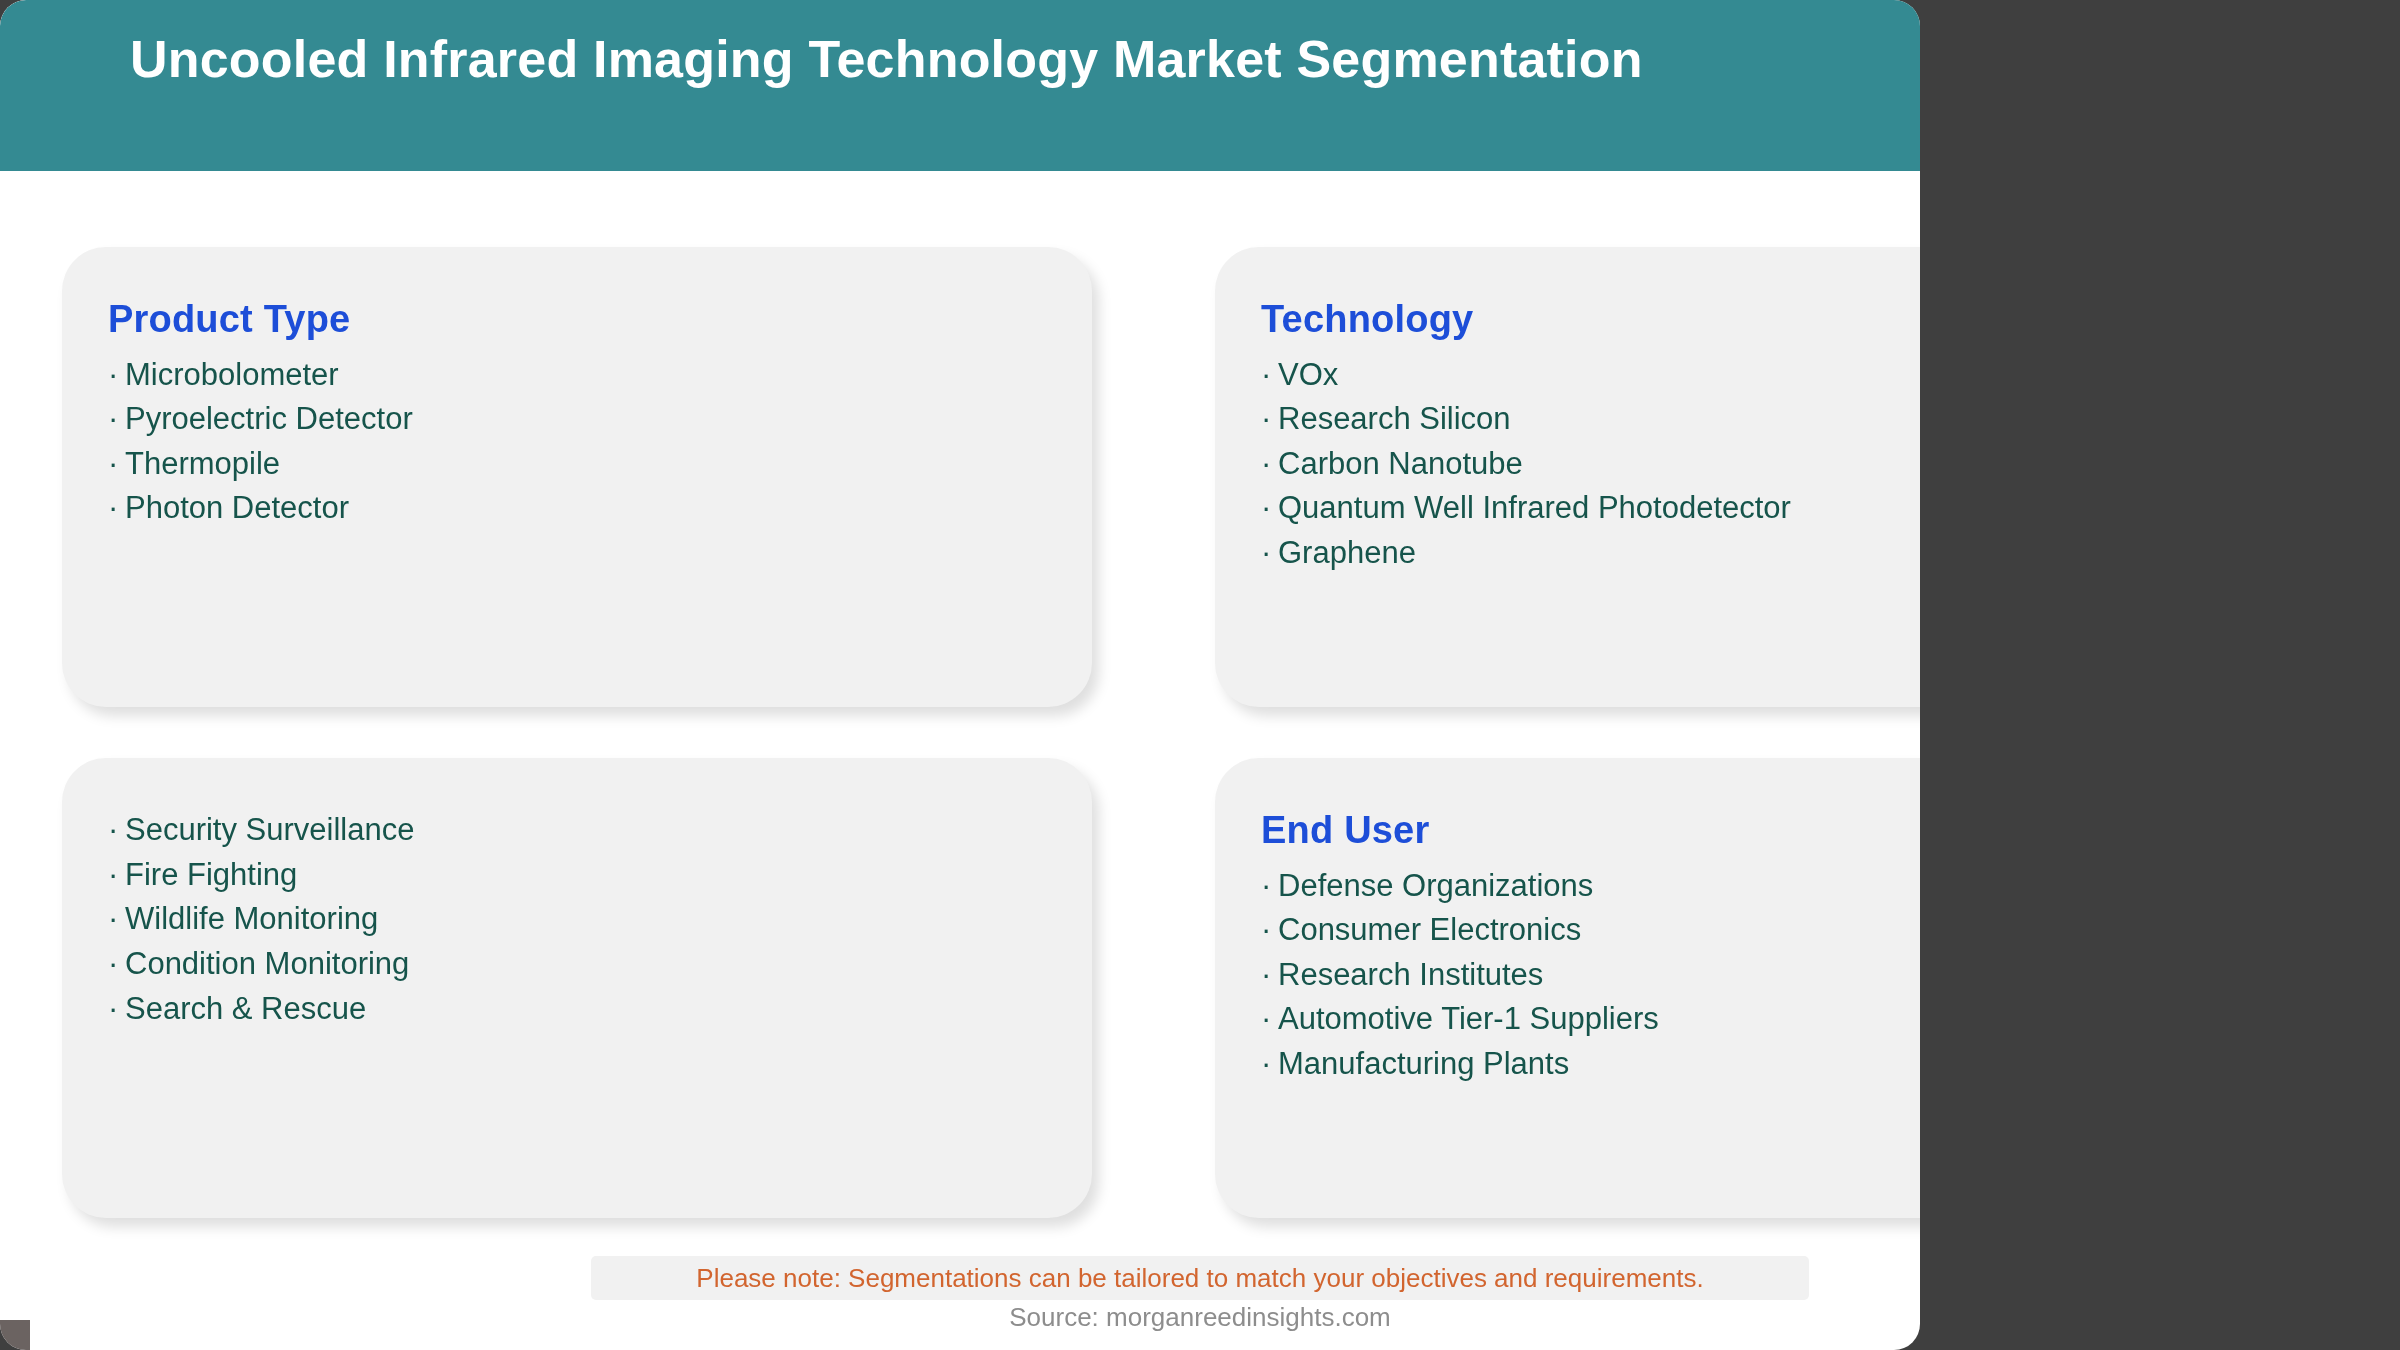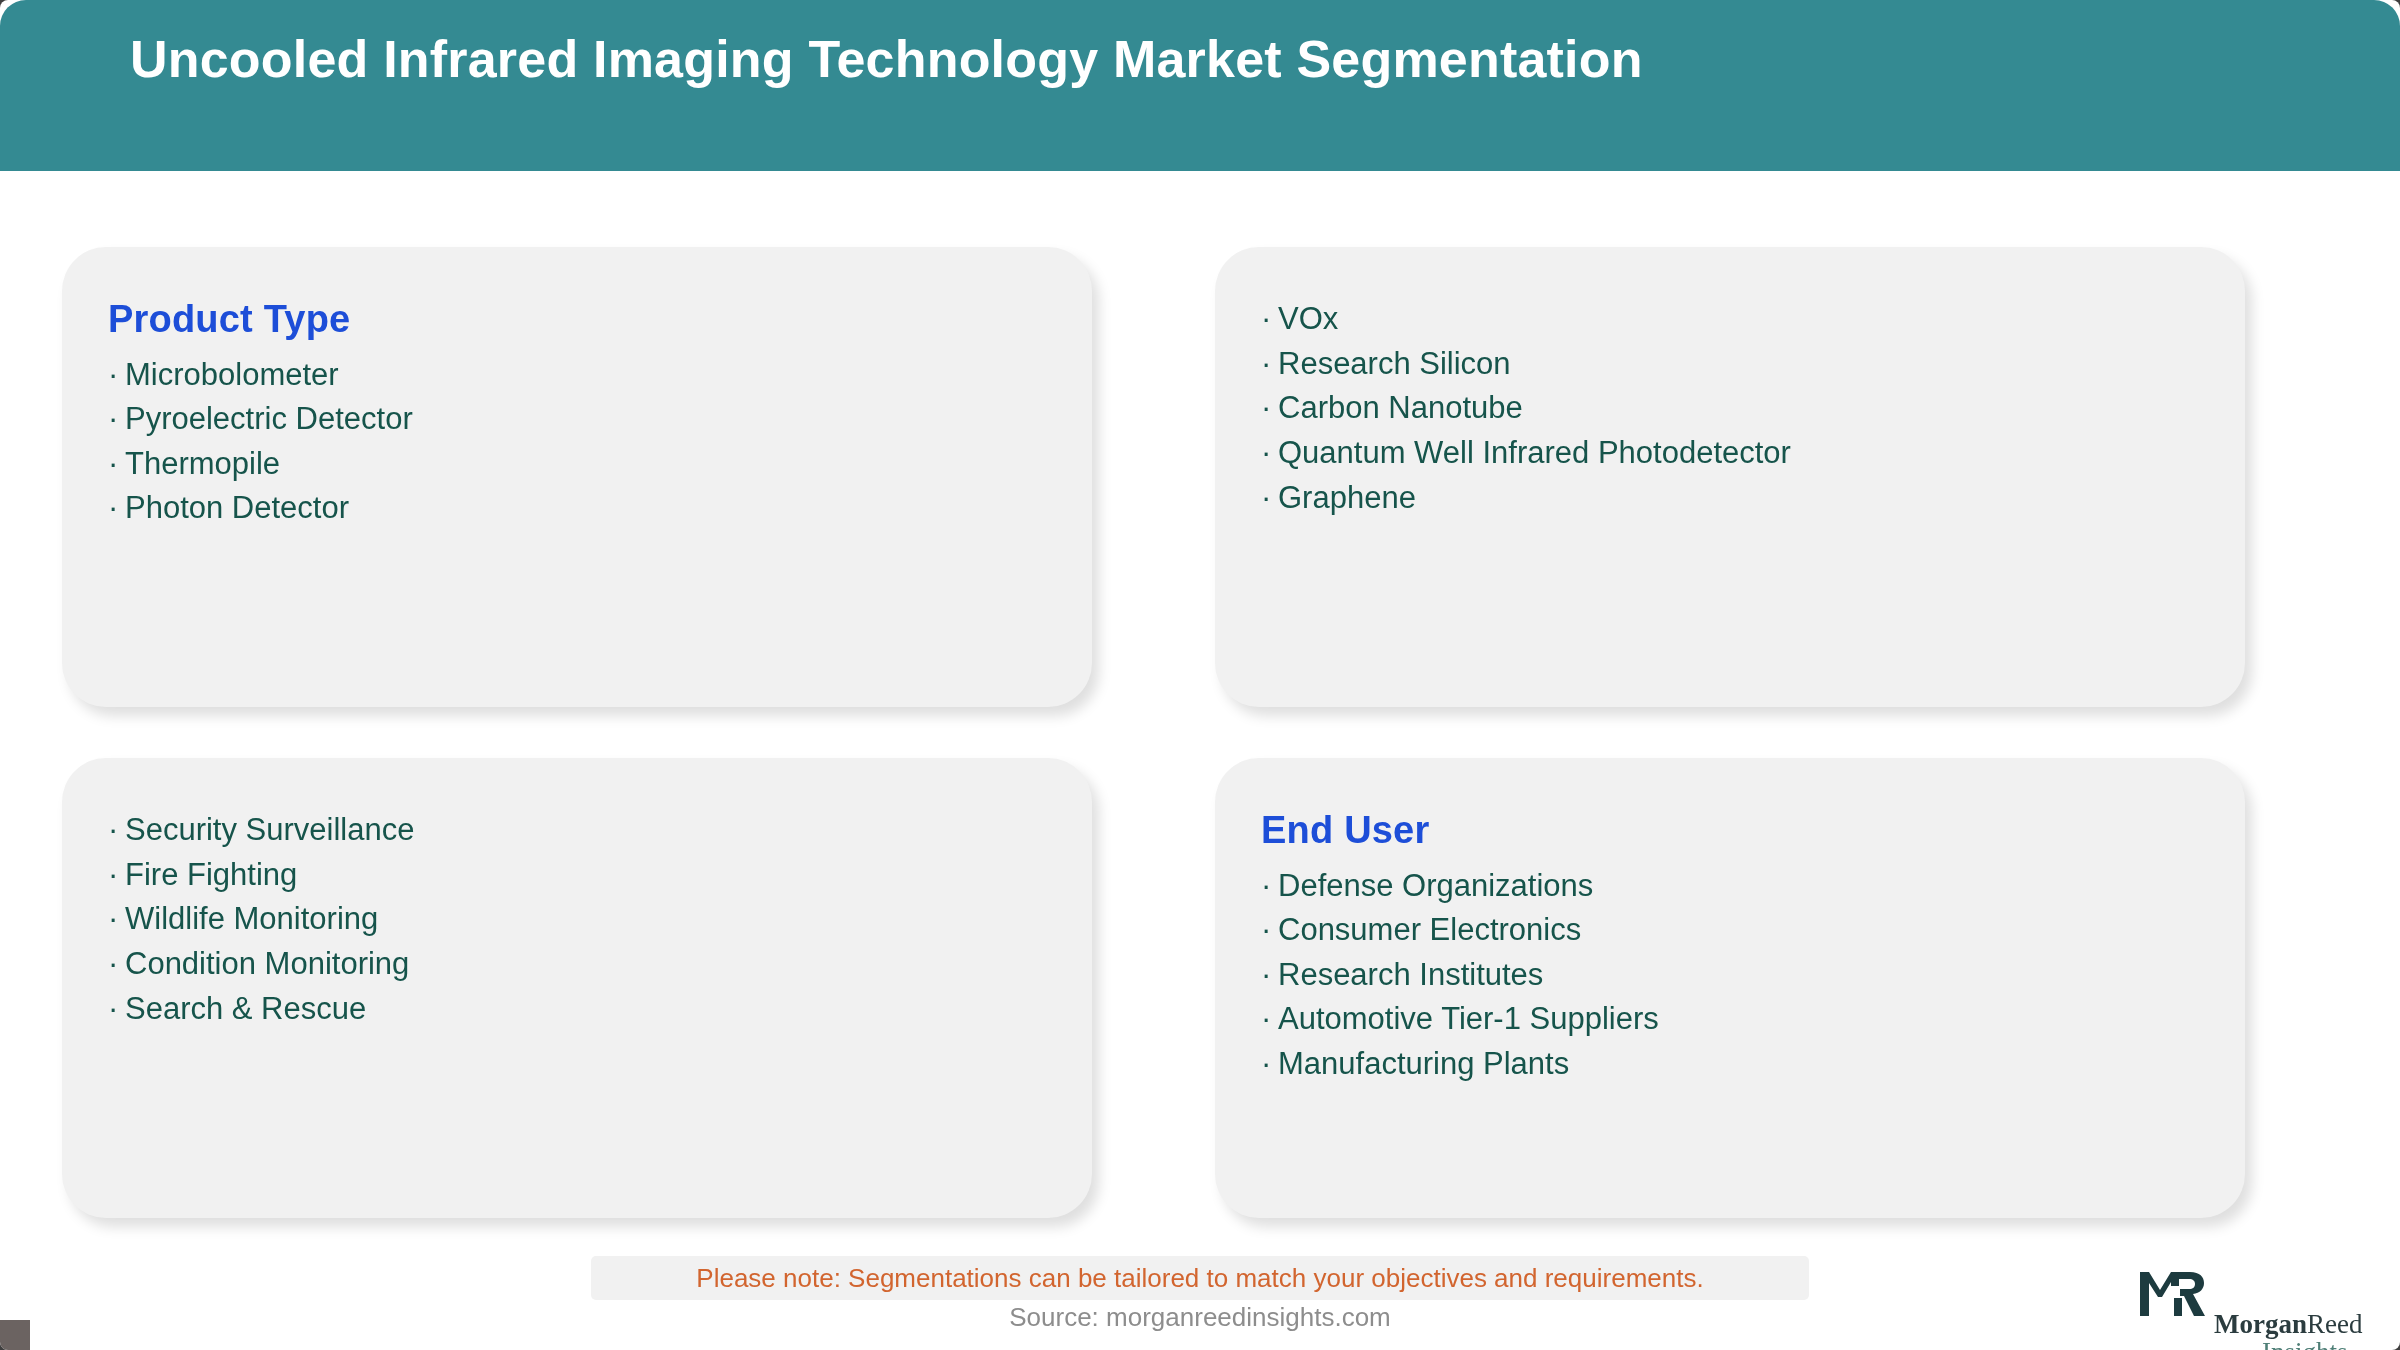--- a/index.html
+++ b/index.html
@@ -10,24 +10,24 @@
   }
   body {
     width: 2400px;
     height: 1350px;
     overflow: hidden;
     font-family: "Liberation Sans", sans-serif;
   }
 
   #slide {
     position: relative;
-    width: 2400px;
+    width: 1920px;
     height: 1350px;
     background: #ffffff;
-    border-radius: 8px;
+    border-radius: 26px;
     overflow: hidden;
     box-sizing: border-box;
     text-decoration: underline;
   }
 
   
   #header-band {
     position: absolute;
     left: 0;
     top: 0;
@@ -194,20 +194,21 @@
       <div class="card-title">Product Type</div>
       <ul class="card-list">
         <li><span class="bullet">·</span><span>Microbolometer</span></li>
         <li><span class="bullet">·</span><span>Pyroelectric Detector</span></li>
         <li><span class="bullet">·</span><span>Thermopile</span></li>
         <li><span class="bullet">·</span><span>Photon Detector</span></li>
       </ul>
     </div>
 
     <div class="card card-r0 card-c1">
+      <div class="card-title">Technology</div>
       <ul class="card-list">
         <li><span class="bullet">·</span><span>VOx</span></li>
         <li><span class="bullet">·</span><span>Research Silicon</span></li>
         <li><span class="bullet">·</span><span>Carbon Nanotube</span></li>
         <li><span class="bullet">·</span><span>Quantum Well Infrared Photodetector</span></li>
         <li><span class="bullet">·</span><span>Graphene</span></li>
       </ul>
     </div>
 
     <div class="card card-r1 card-c0">

